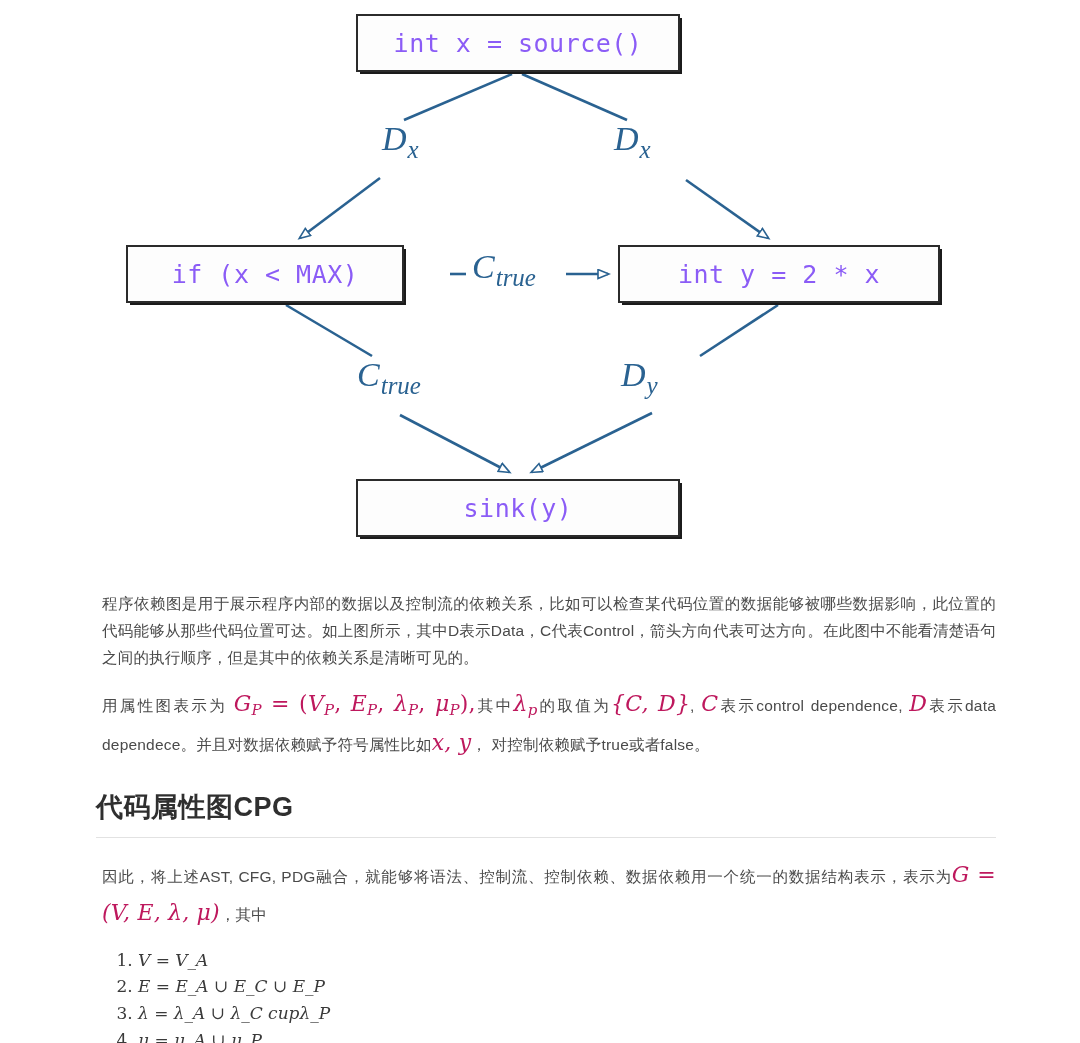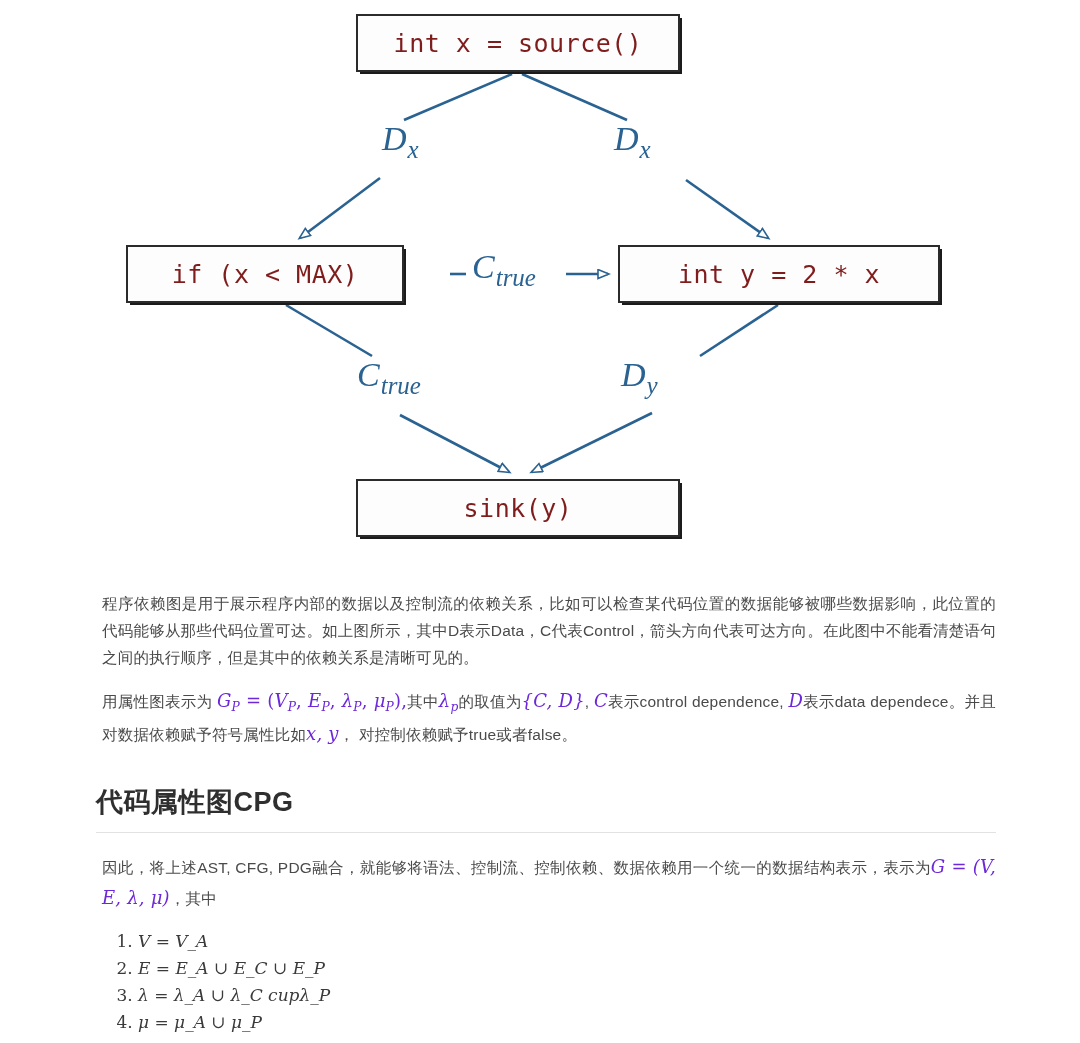--- a/index.html
+++ b/index.html
@@ -30,21 +30,21 @@
   .node-box {
     position: absolute;
     box-sizing: border-box;
     background: #fdfdfd;
     border: 2px solid #2b2b2b;
     box-shadow: 3px 3px 0 -1px #1b1b1b;
     display: flex;
     align-items: center;
     justify-content: center;
     font-family: "DejaVu Sans Mono", "Liberation Mono", monospace;
-    color: #7f1d1d;
+    color: #8b5cf6;
     letter-spacing: 0.5px;
   }
   #node-source  { left: 356px; top: 14px;  width: 324px; height: 58px;  font-size: 25px; }
   #node-if      { left: 126px; top: 245px; width: 278px; height: 58px;  font-size: 25px; }
   #node-assign  { left: 618px; top: 245px; width: 322px; height: 58px;  font-size: 25px; }
   #node-sink    { left: 356px; top: 479px; width: 324px; height: 58px;  font-size: 25px; }
 
   .edge-label {
     position: absolute;
     color: #2a6291;
@@ -73,35 +73,35 @@
     font-size: 15.5px;
     line-height: 1.75;
     color: #4a4a4a;
     text-align: justify;
     margin: 0 0 14px 6px;
     letter-spacing: 0.2px;
   }
   .math {
     font-family: "DejaVu Serif", "Liberation Serif", serif;
     font-style: italic;
-    font-size: 18px;
-    color: #6d28d9;
+    font-size: 22px;
+    color: #be185d;
   }
   .math .up { font-style: normal; }
   .mi { font-style: italic; }
   .sub {
     font-size: 0.68em;
     vertical-align: -0.3em;
     font-style: italic;
   }
   h2 {
     font-size: 27px;
     font-weight: bold;
     color: #2f2f2f;
-    margin: 34px 0 0 0;
+    margin: 26px 0 0 0;
     padding: 0 0 12px 0;
     letter-spacing: 0.5px;
   }
   .rule {
     height: 1px;
     background: #e2e2e2;
     margin: 0 0 18px 0;
   }
   ol.formula-list {
     margin: 6px 0 14px 0;

